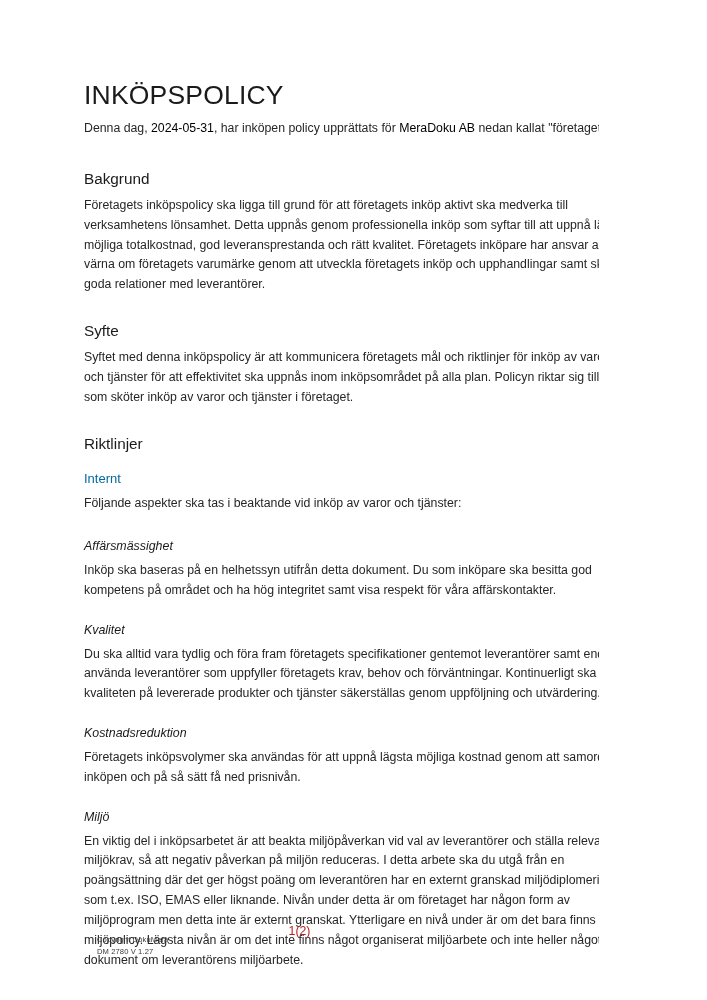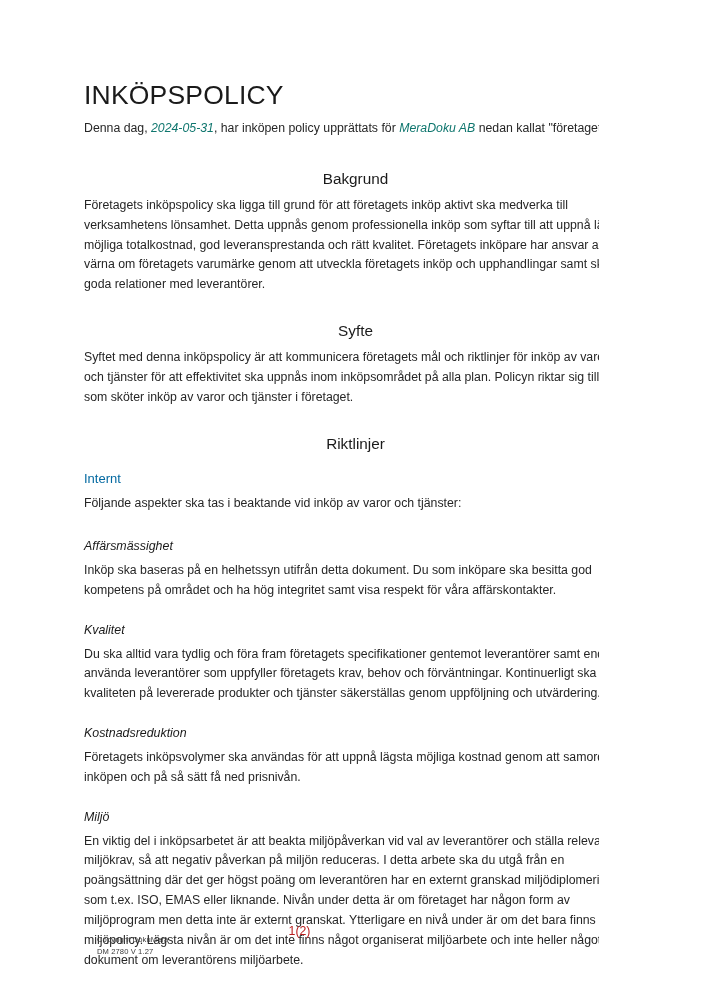--- a/index.html
+++ b/index.html
@@ -38,30 +38,29 @@
     line-height: 1.15;
   }
 
   
   .intro {
     font-size: 12.3px;
     line-height: 1.58;
     margin: 0 0 30px 0;
     color: #262626;
   }
-  .redtext { color: #0f766e; font-style: italic; }
+  .redtext { color: #000000; }
 
   
   .section-heading {
     font-size: 15.3px;
     font-weight: 400;
     color: #1a1a1a;
     margin: 0 0 7px 0;
     line-height: 1.3;
-    text-align: center;
   }
   .section {
     margin-bottom: 26px;
   }
 
   
   .sub-heading {
     font-size: 13px;
     font-weight: 400;
     color: #0369a1;

